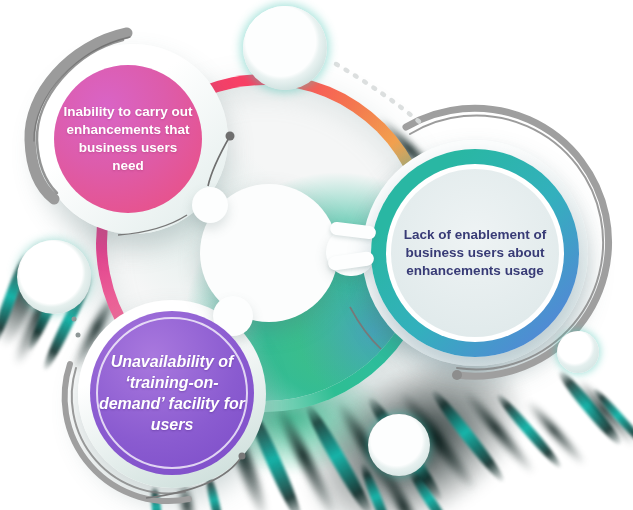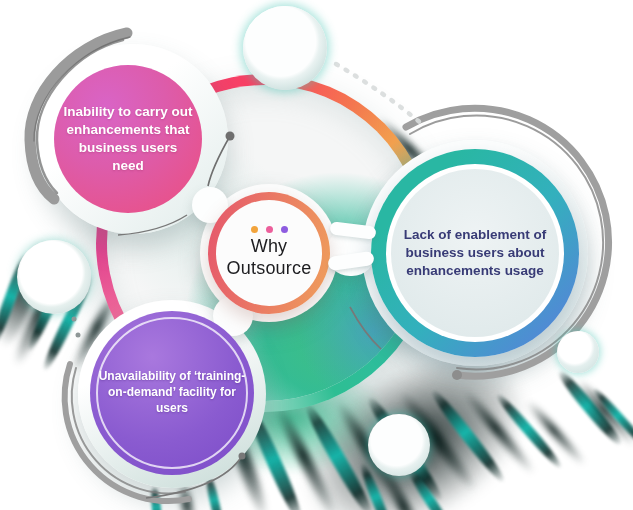--- a/index.html
+++ b/index.html
@@ -67,21 +67,21 @@
   .ring-teal-gap{position:absolute;inset:15px;border-radius:50%;background:#ffffff;}
   .bubble-teal-face{position:absolute;inset:20px;border-radius:50%;display:flex;align-items:center;
     justify-content:center;text-align:center;padding:0 10px;box-sizing:border-box;
     background:radial-gradient(circle at 50% 40%,#eef3f4 0%,#e2ebec 70%,#dce7e9 100%);
     color:#383b76;}
   .bubble-purple{left:90px;top:311px;width:164px;height:164px;padding:0 6px;box-sizing:border-box;
     background:radial-gradient(circle at 38% 28%,#a978de 0%,#8a5bd0 55%,#7a4ac7 100%);
     color:#ffffff;text-shadow:0 1px 2px rgba(70,30,120,.35);position:absolute;}
   .purple-inner-ring{position:absolute;inset:6px;border-radius:50%;
     border:2px solid rgba(255,255,255,.75);pointer-events:none;}
-  .bubble-purple .bubble-text{font-size:12px;}
+  .bubble-purple .bubble-text{font-size:16px;font-style:italic;}
 
   
   .center-ring{left:208px;top:192px;width:122px;height:122px;border-radius:50%;z-index:5;
     background:linear-gradient(100deg,#e5566c,#ef9f5b);box-shadow:0 8px 18px rgba(150,90,80,.25);}
   .center-face{position:absolute;inset:8px;border-radius:50%;background:#fcfcfc;display:flex;
     flex-direction:column;align-items:center;justify-content:center;}
   .dots{display:flex;gap:8px;margin-bottom:3px;}
   .dot{width:7px;height:7px;border-radius:50%;}
   .dot-o{background:#f2a43c;} .dot-p{background:#ec5f9b;} .dot-v{background:#8e5ce0;}
   .center-line{font-size:18px;line-height:1.2;font-weight:500;color:#1d1d20;letter-spacing:.2px;}
@@ -179,31 +179,20 @@
     <div class="bubble-teal-face">
       <div class="bubble-text">Lack of enablement of business users about enhancements usage</div>
     </div>
   </div>
 
   <div class="abs bubble bubble-purple">
     <div class="purple-inner-ring"></div>
     <div class="bubble-text">Unavailability of ‘training-on-demand’ facility for users</div>
   </div>
 
-  <div class="abs center-ring">
-    <div class="center-face">
-      <div class="dots">
-        <span class="dot dot-o"></span>
-        <span class="dot dot-p"></span>
-        <span class="dot dot-v"></span>
-      </div>
-      <div class="center-line">Why</div>
-      <div class="center-line">Outsource</div>
-    </div>
-  </div>
 
   <div class="band band-1"></div>
   <div class="band band-2"></div>
 
   <svg class="deco" width="633" height="510" viewBox="0 0 633 510">
 
     <path d="M 127 33 C 70 45, 28 95, 30 140 C 31 170, 40 188, 54 199" fill="none" stroke="#9b9b9b" stroke-width="11" stroke-linecap="round"></path>
     <path d="M 123 40 C 75 52, 36 98, 37 140 C 38 165, 46 182, 57 193" fill="none" stroke="#7d7d7d" stroke-width="2.5" stroke-linecap="round" opacity=".8"></path>
     <path d="M 130 37 C 78 48, 33 96, 34 141" fill="none" stroke="#6c6c6c" stroke-width="1.3" stroke-linecap="round" opacity=".7"></path>
 

